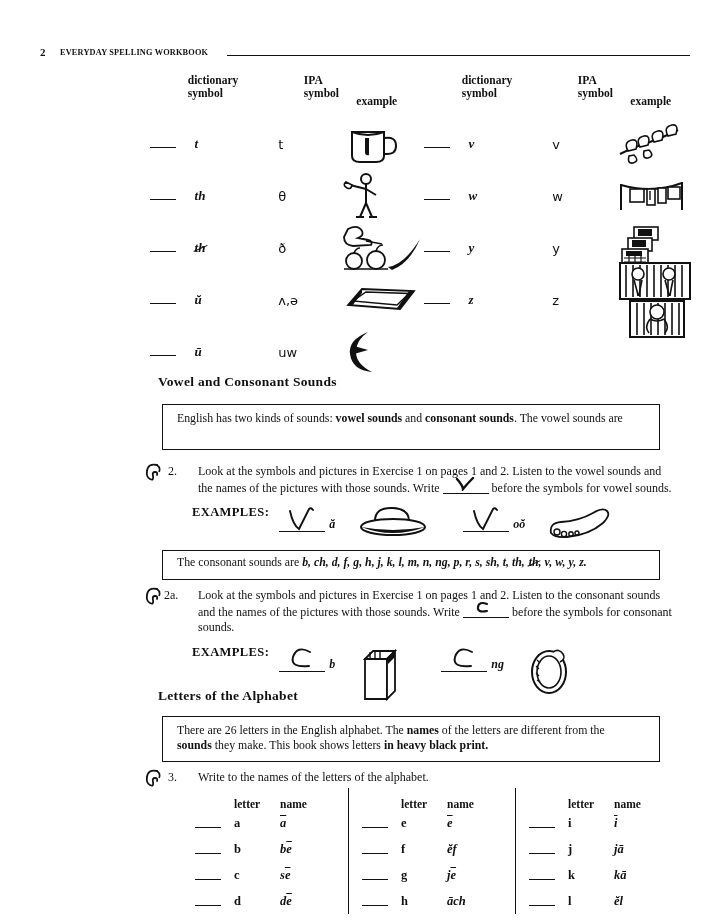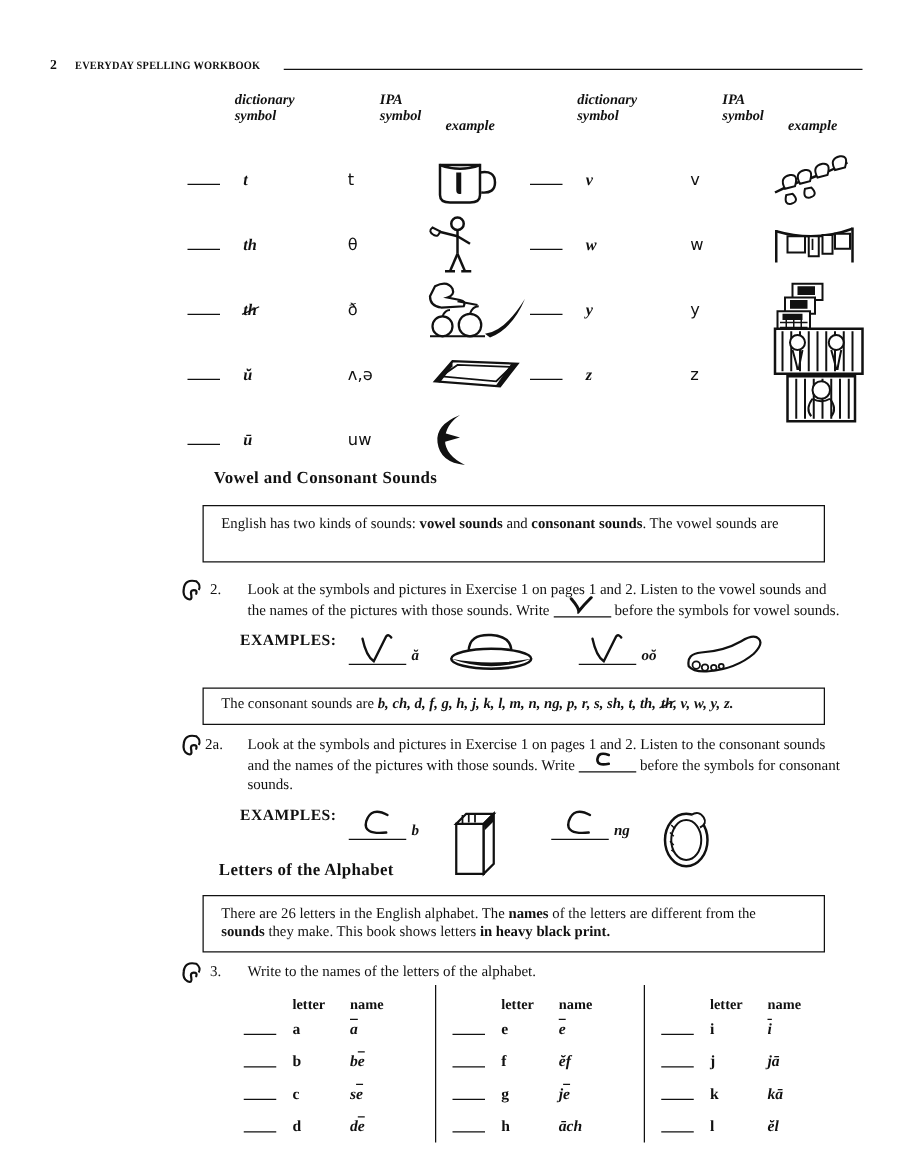--- a/index.html
+++ b/index.html
@@ -68,21 +68,20 @@
   .chart-half {
     width: 274px;
     display: flex;
   }
   .col-blank  { width: 46px;  }
 
   .chart-headrow .hd {
     font-weight: bold;
     font-size: 11.5px;
     line-height: 13px;
-    font-style: italic;
   }
   .hd-dict { width: 100px; padding-left: 6px; }
   .hd-ipa  { width: 76px; margin-left: 47px; }
   .hd-ex   { width: 98px; align-self: flex-end; }
 
   .chart-body { margin-top: 10px; }
   .chart-row {
     display: flex;
     height: 52px;
   }
@@ -486,21 +485,21 @@
               <path d="M12 16 L26 20 L12 24 Z" fill="#111"></path>
             </svg>
           </div>
         </div>
         <div class="row-half"></div>
       </div>
 
     </div>
   </div>
 
-  <div class="sect-head" style="left:158px; top:374px;margin-left:13px;">Vowel and Consonant Sounds</div>
+  <div class="sect-head" style="left:158px; top:374px;">Vowel and Consonant Sounds</div>
 
   <div class="rulebox" style="left:162px; top:404px; width:498px; height:46px;">
     <div>
       <span>English has two kinds of sounds: </span><b>vowel sounds</b><span> and </span><b>consonant sounds</b><span>. The vowel sounds are</span>
     </div>
   </div>
 
   <div class="exercise" style="left:144px; top:462px; width:530px;">
     <span class="ear-icon">
       <svg width="18" height="22" viewBox="0 0 18 22">
@@ -610,21 +609,21 @@
     <span style="margin-left:16px;">
       <svg width="46" height="50" viewBox="0 0 46 50">
         <ellipse cx="23" cy="27" rx="17" ry="21" fill="#fff" stroke="#111" stroke-width="2"></ellipse>
         <ellipse cx="23" cy="27" rx="12" ry="16" fill="#fff" stroke="#111" stroke-width="1.6"></ellipse>
         <path d="M27 7 q6 -4 10 2 q3 5 -3 8" fill="#fff" stroke="#111" stroke-width="1.6"></path>
         <path d="M11 15 L14 18 M10 21 L13 24 M10 28 L13 31 M11 35 L14 37" stroke="#111" stroke-width="1.2"></path>
       </svg>
     </span>
   </div>
 
-  <div class="sect-head" style="left:158px; top:688px;margin-left:17px;">Letters of the Alphabet</div>
+  <div class="sect-head" style="left:158px; top:688px;">Letters of the Alphabet</div>
 
   <div class="rulebox" style="left:162px; top:716px; width:498px; height:46px;">
     <div>
       <span>There are 26 letters in the English alphabet. The </span><b>names</b><span> of the letters are different from the</span>
     </div>
     <div>
       <b>sounds</b><span> they make. This book shows letters </span><b>in heavy black print.</b>
     </div>
   </div>
 

